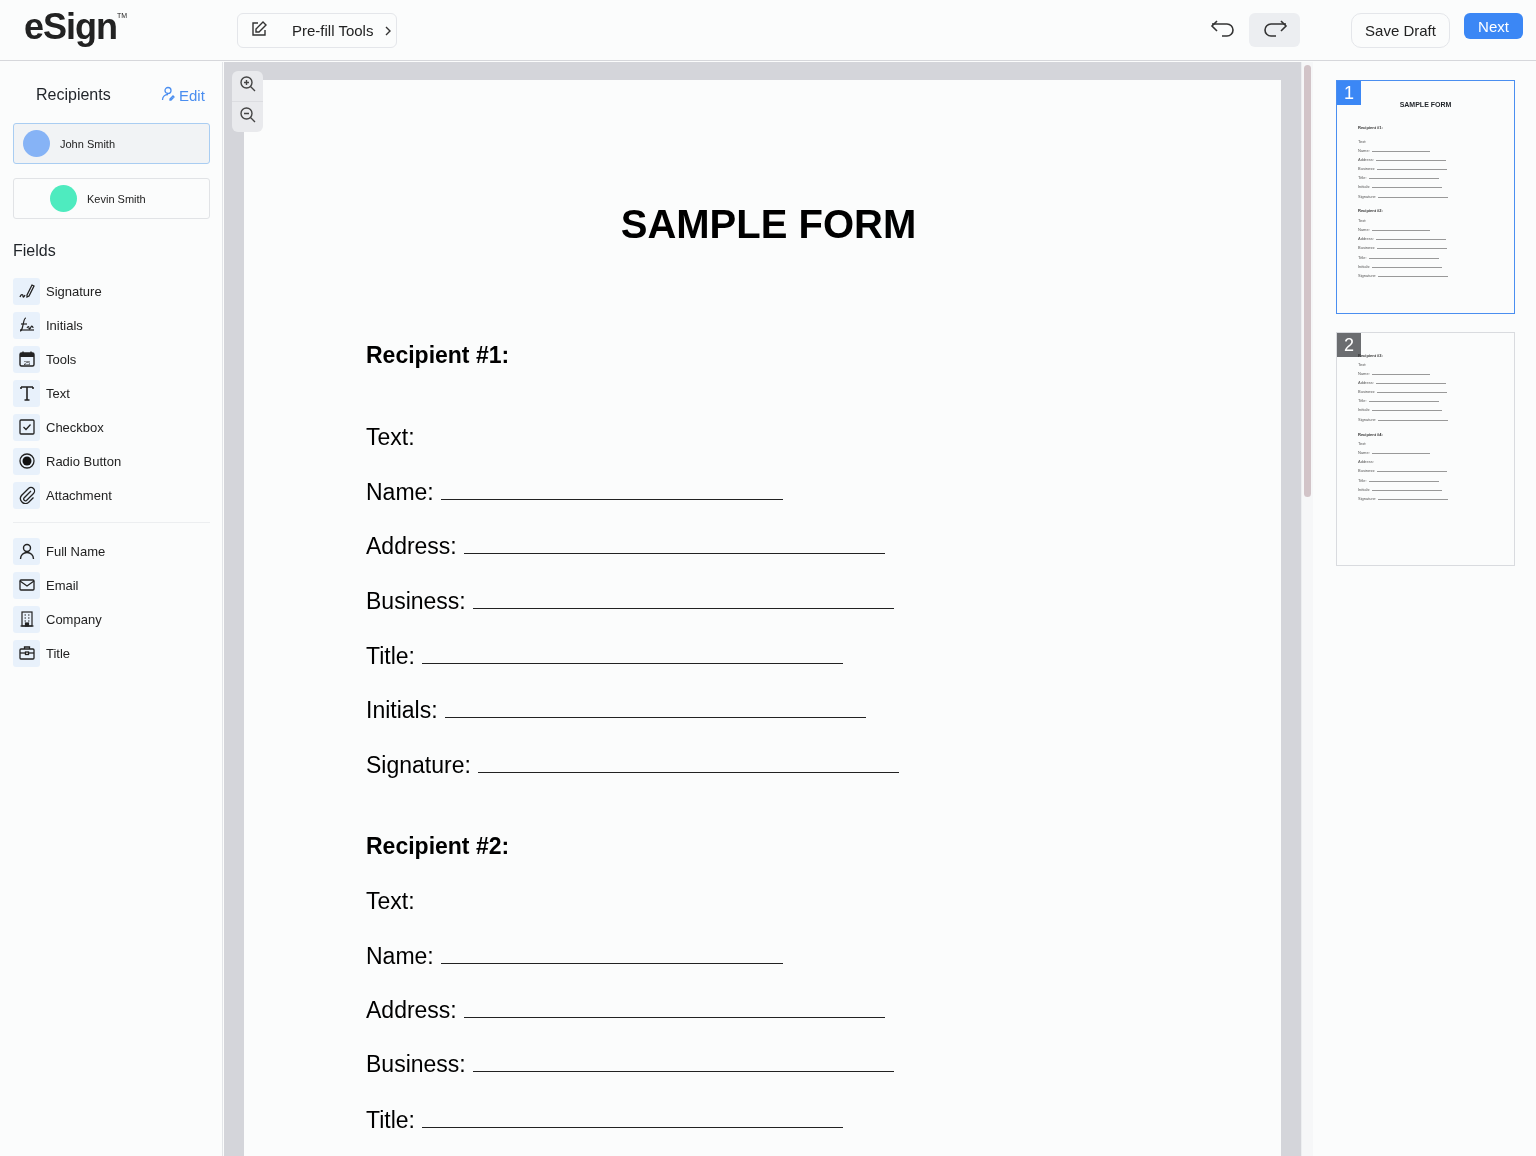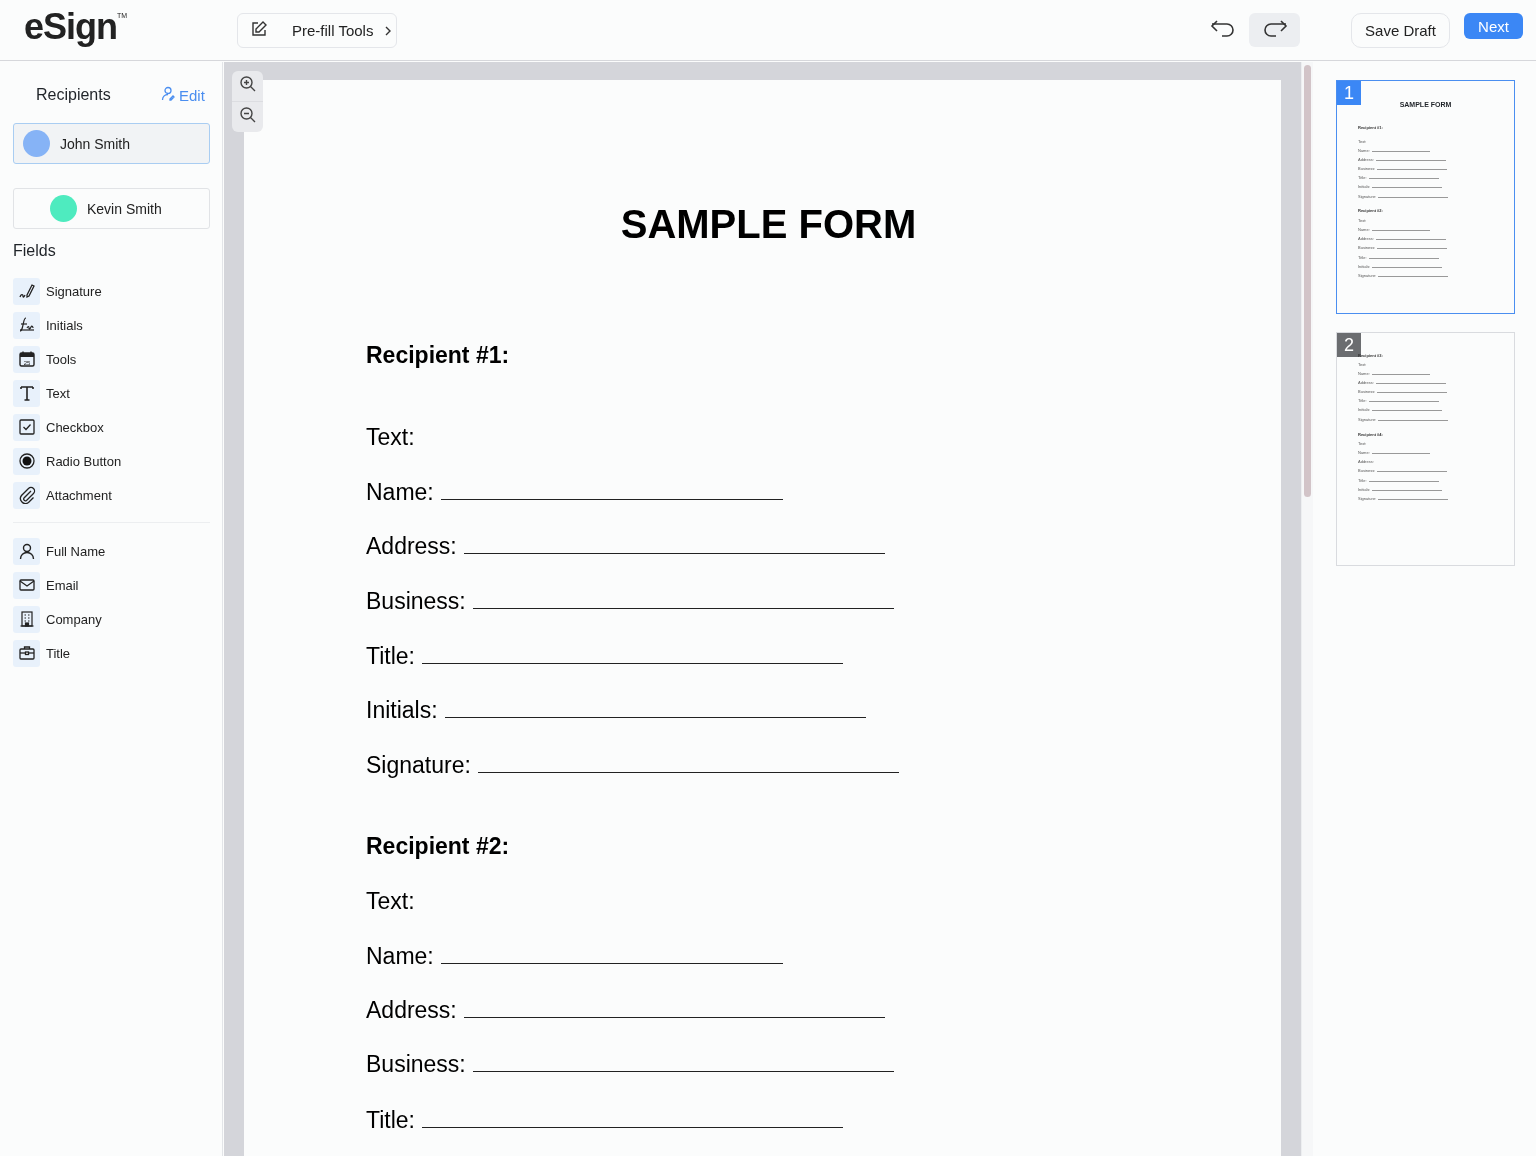--- a/index.html
+++ b/index.html
@@ -18,21 +18,21 @@
   .next-btn { position: absolute; left: 1464px; top: 13px; width: 59px; height: 26px; border-radius: 6px; background: #3b87f5; color: #fff; font-size: 15px; display: flex; align-items: center; justify-content: center; cursor: pointer; }
 
   
   .sidebar { position: absolute; left: 0; top: 62px; width: 223px; height: 1094px; background: #fbfcfc; border-right: 1px solid #e3e5e8; }
   .section-title { position: absolute; left: 13px; font-size: 16px; color: #1f2328; }
   .edit-link { position: absolute; left: 161px; top: 24px; display: flex; align-items: center; font-size: 15px; color: #4a8ef0; cursor: pointer; }
   .edit-link .txt { margin-left: 4px; }
   .recipient { position: absolute; left: 13px; width: 197px; height: 41px; border: 1px solid #e1e3e6; border-radius: 3px; background: #fbfcfc; display: flex; align-items: center; padding-left: 9px; cursor: pointer; }
   .recipient.active { border-color: #a9cdf2; background: #f1f3f5; }
   .recipient .dot { width: 27px; height: 27px; border-radius: 50%; }
-  .recipient .name { margin-left: 10px; font-size: 14px; color: #222; }
+  .recipient .name { margin-left: 10px; font-size: 11px; color: #222; }
   .field-item { position: absolute; left: 13px; width: 197px; height: 28px; display: flex; align-items: center; cursor: pointer; }
   .field-item .ico { width: 27px; height: 27px; background: #e8f1fb; border-radius: 3px; display: flex; align-items: center; justify-content: center; }
   .field-item .lbl { margin-left: 6px; font-size: 13px; color: #222; }
   .divider { position: absolute; left: 13px; top: 460px; width: 197px; height: 1px; background: #eceef0; }
 
   
   .canvas { position: absolute; left: 224px; top: 62px; width: 1077px; height: 1094px; background: #d4d5da; }
   .zoom-tools { position: absolute; left: 232px; top: 71px; width: 31px; height: 61px; background: #e9eaed; border-radius: 6px; }
   .zoom-tools .zbtn { height: 30px; display: flex; align-items: center; justify-content: center; cursor: pointer; }
   .zoom-tools .zbtn + .zbtn { border-top: 1px solid #dcdde1; }
@@ -111,21 +111,21 @@
           <path d="M9 13l3-3 1 1-3 3H9z"></path>
         </svg>
     </span>
     <span class="txt">Edit</span>
   </div>
 
   <div class="recipient active" style="top:61px;">
     <span class="dot" style="background:#86b3f6;"></span>
     <span class="name">John Smith</span>
   </div>
-  <div class="recipient" style="top:126px;padding-left:36px;">
+  <div class="recipient" style="top:116px;padding-left:36px;">
     <span class="dot" style="background:#4eebbf;"></span>
     <span class="name">Kevin Smith</span>
   </div>
 
   <div class="section-title" style="top:180px;">Fields</div>
 
   <div class="field-item" style="top:215px;">
     <span class="ico">
       <svg width="18" height="18" viewBox="0 0 18 18" fill="none" stroke="#222" stroke-width="1.3">
           <path d="M2 15c1-3 3-3 3-1s1 1 2-1"></path>

